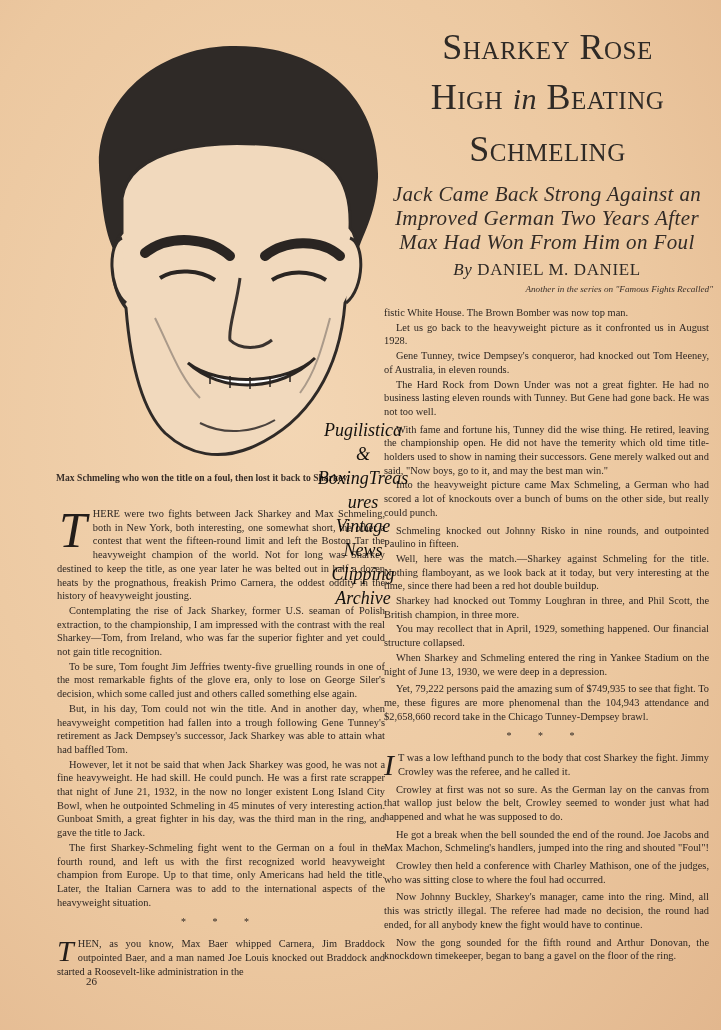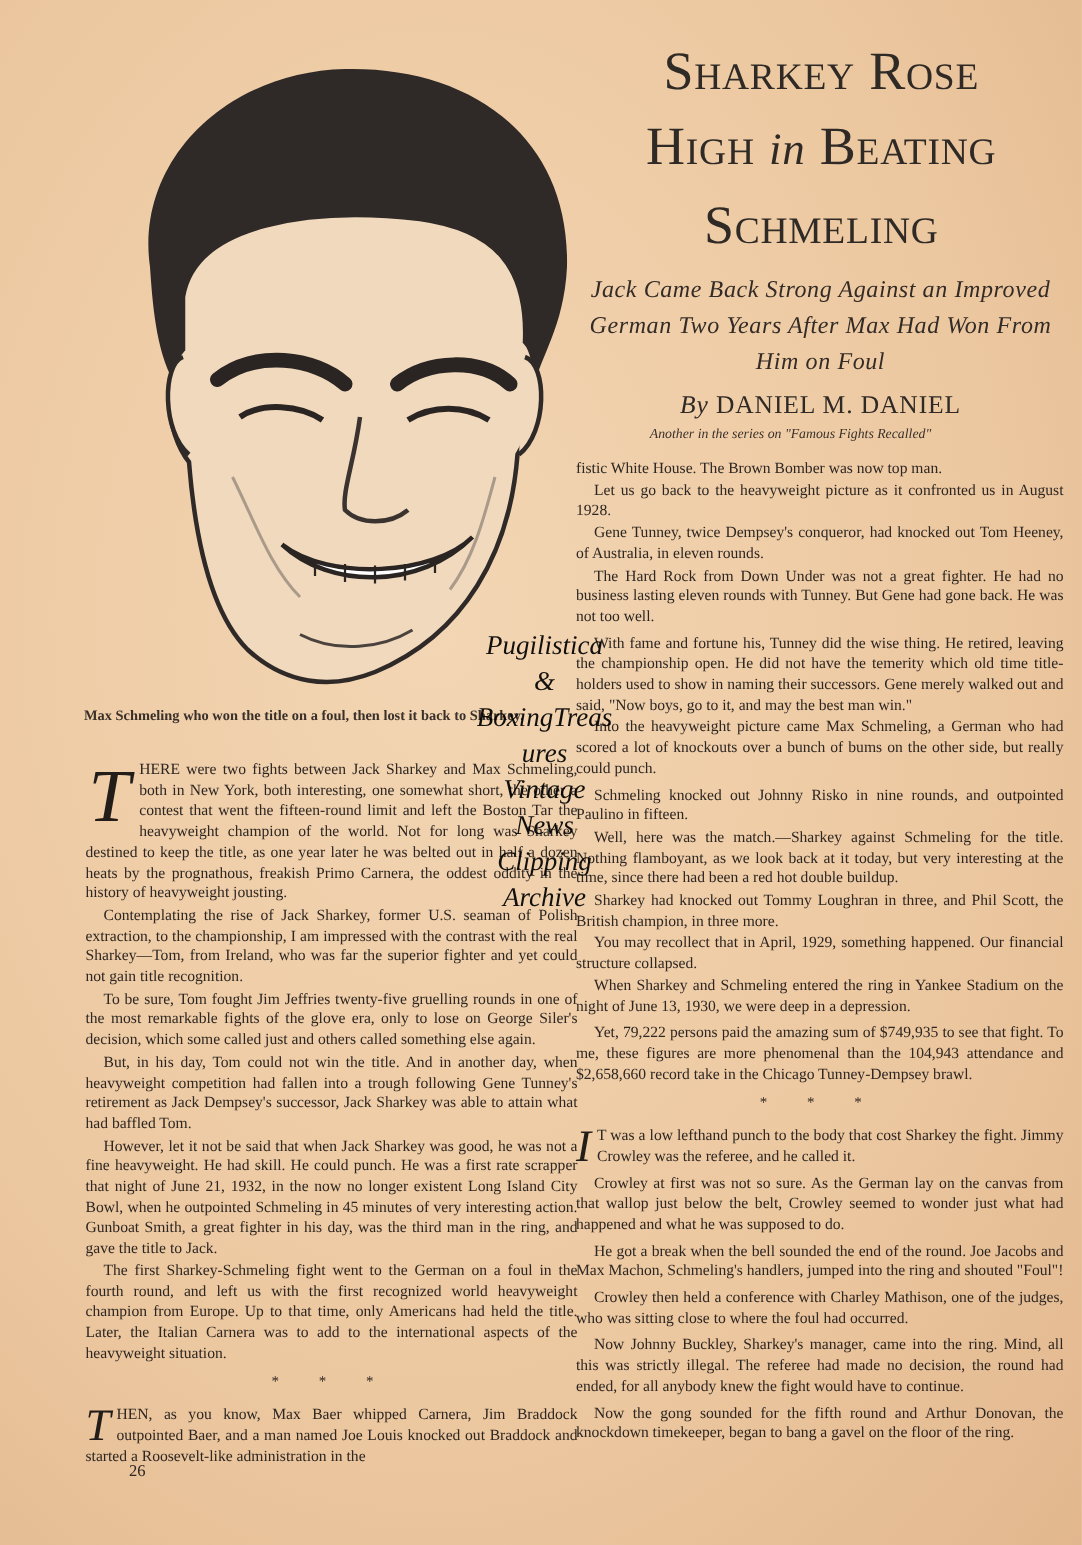--- a/index.html
+++ b/index.html
@@ -22,30 +22,30 @@
   }
   .title {
     position: absolute; left: 385px; top: 22px; width: 325px;
     text-align: center; font-size: 36px; line-height: 50px; color: #2f2a26;
     font-variant: small-caps; letter-spacing: 0.5px;
   }
   .title .line { display: block; }
   .title .in { font-style: italic; font-variant: normal; font-size: 30px; }
   .subtitle {
     position: absolute; left: 384px; top: 182px; width: 326px;
-    text-align: center; font-style: italic; font-size: 16px; line-height: 24px;
+    text-align: center; font-style: italic; font-size: 21px; line-height: 24px;
     color: #332b26; letter-spacing: 0.4px;
   }
   .byline {
     position: absolute; left: 384px; top: 260px; width: 326px; text-align: center;
     font-size: 17px; color: #2f2a26; letter-spacing: 0.6px;
   }
   .byline .by { font-style: italic; }
   .series {
-    position: absolute; left: 364px; top: 284px; width: 326px; text-align: center;
+    position: absolute; left: 387px; top: 284px; width: 326px; text-align: right;
     font-style: italic; font-size: 9.2px; color: #3a302a;
   }
   .col {
     position: absolute; font-size: 10.4px; line-height: 13.7px; text-align: justify;
     color: #2d2622;
   }
   .col p { margin: 1px; text-indent: 12px; }
   .col p.gap { margin-top: 4px; }
   .col p.noindent { text-indent: 0; }
   .col-left { left: 56px; top: 506px; width: 330px; }

